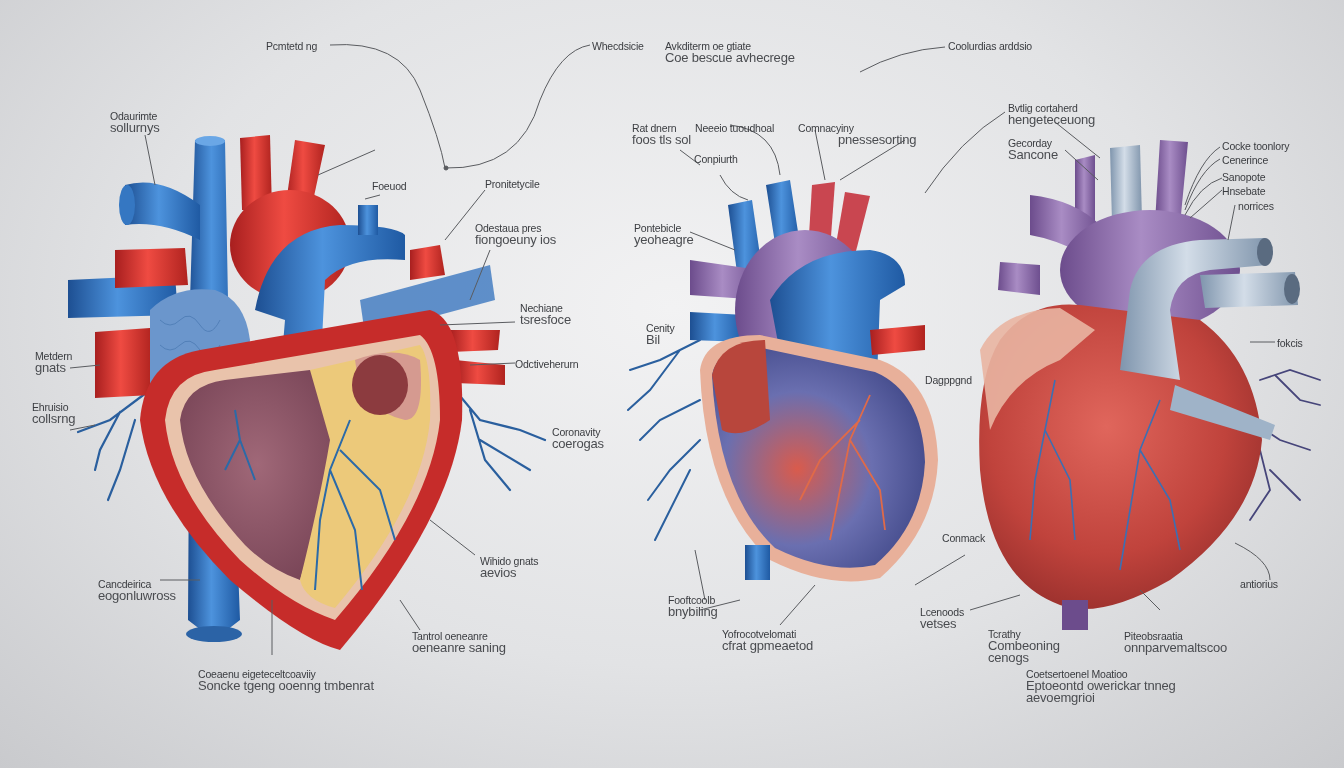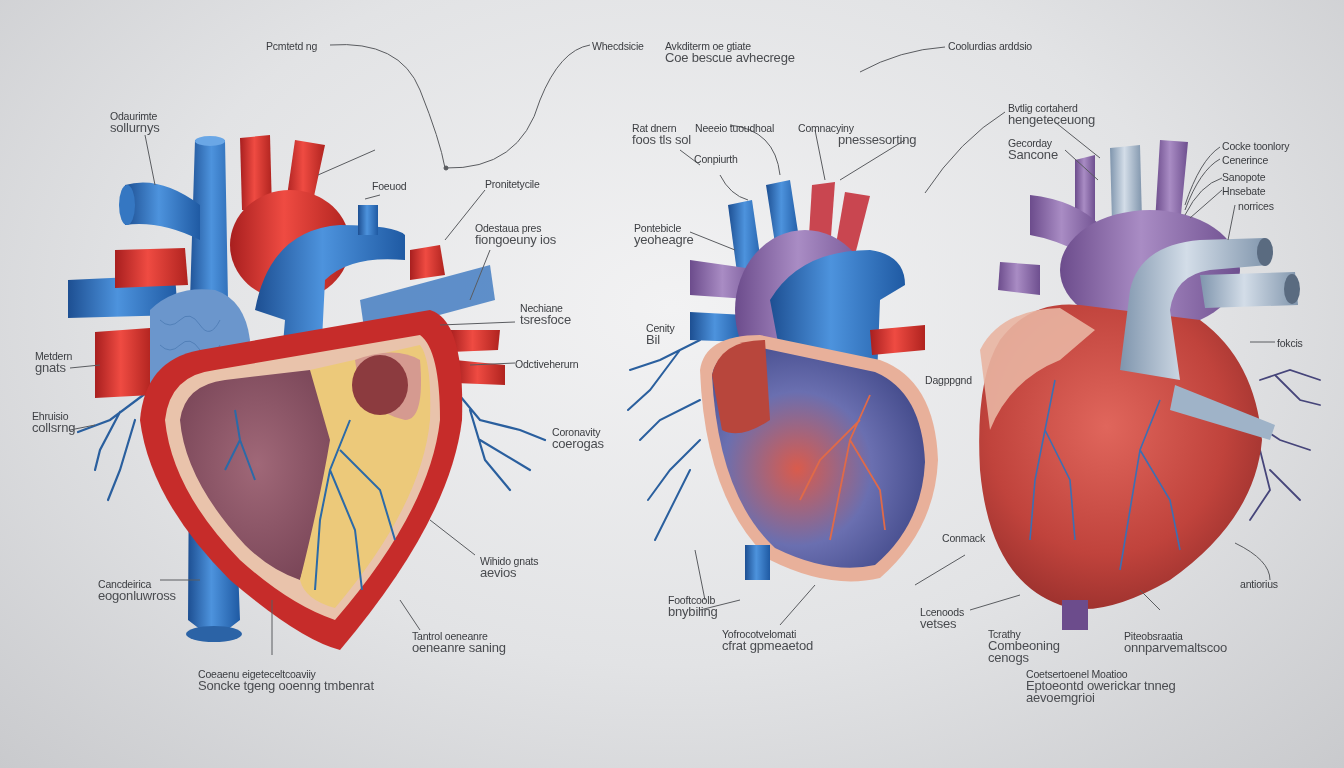--- a/index.html
+++ b/index.html
@@ -218,21 +218,21 @@
       <span class="l1">Pronitetycile</span>
     </div>
 <div class="label" style="left:475px;top:222px">
       <span class="l1">Odestaua pres</span>
       <span class="l2">fiongoeuny ios</span>
     </div>
 <div class="label" style="left:35px;top:350px">
       <span class="l1">Metdern</span>
       <span class="l2">gnats</span>
     </div>
-<div class="label" style="left:32px;top:410px">
+<div class="label" style="left:32px;top:401px">
       <span class="l1">Ehruisio</span>
       <span class="l2">collsrng</span>
     </div>
 <div class="label center" style="left:520px;top:302px">
       <span class="l1">Nechiane</span>
       <span class="l2">tsresfoce</span>
     </div>
 <div class="label" style="left:515px;top:358px">
       <span class="l1">Odctiveherurn</span>
     </div>

